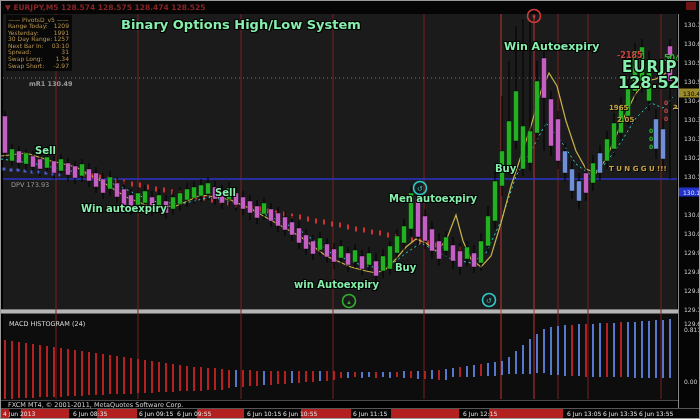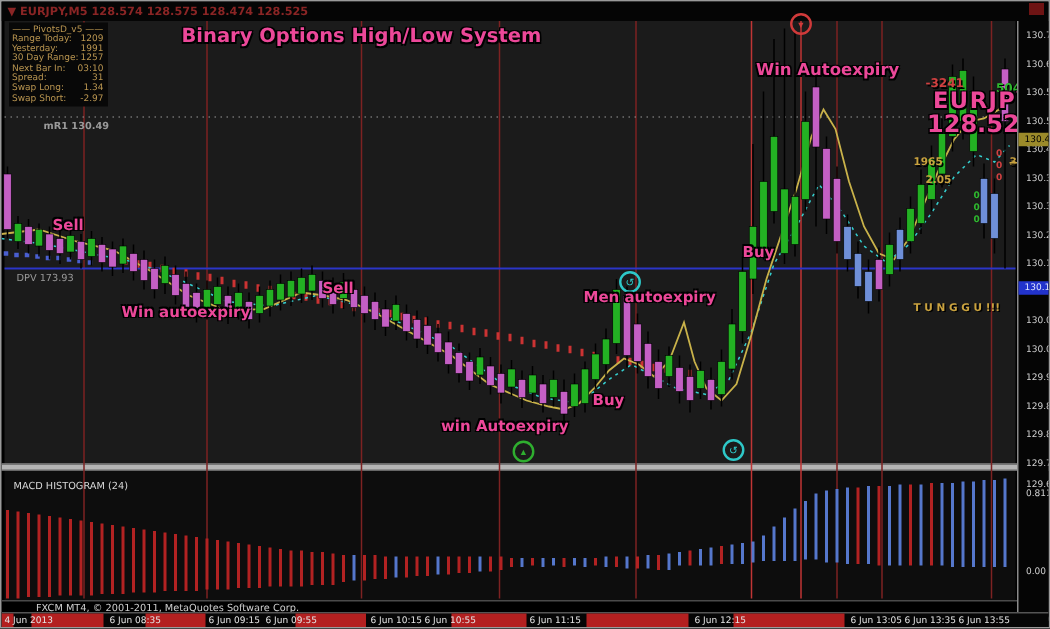--- a/index.html
+++ b/index.html
@@ -8,37 +8,37 @@
           font-family:"DejaVu Sans",sans-serif;padding-left:16px;}
   
   #titlebar{position:absolute;left:0;top:0;width:100%;height:13px;background:#050505;}
   #titlebar .t{position:absolute;left:4px;top:2px;font-size:7.5px;font-weight:bold;color:#8a2525;white-space:nowrap;}
   #corner-box{position:absolute;right:3px;top:1px;width:10px;height:8px;background:#6e1414;}
   
   #chart-pane{position:absolute;left:2px;top:13px;width:674px;height:295px;background:#1b1b1b;}
   #separator{position:absolute;left:0;top:308px;width:700px;height:5px;background:#b5b5b5;border-top:1px solid #777;border-bottom:1px solid #666;box-sizing:border-box;}
   #macd-pane{position:absolute;left:2px;top:313px;width:674px;height:86px;background:#0d0d0d;}
   #footer-line{position:absolute;left:0;top:399px;width:700px;height:1px;background:#4a4a4a;}
-  #copyright{position:absolute;left:23px;top:400px;font-size:6.5px;color:#cfcfcf;white-space:nowrap;}
+  #copyright{position:absolute;left:7px;top:400px;font-size:6.5px;color:#cfcfcf;white-space:nowrap;}
   #time-axis{position:absolute;left:0;top:407px;width:700px;height:11px;background:#060606;border-top:1px solid #555;box-sizing:border-box;}
   .tband{position:absolute;top:0;height:10px;background:#b32020;}
   .tlabel{position:absolute;top:1px;font-size:6px;color:#e6e6e6;white-space:nowrap;z-index:2;}
   
   #price-axis{position:absolute;left:677px;top:13px;width:23px;height:404px;background:#050505;border-left:1px solid #8a8a8a;box-sizing:border-box;}
   .pxl{position:absolute;left:5px;font-size:6px;color:#cfcfcf;white-space:nowrap;transform:translateY(-50%);}
   .pxbox{position:absolute;left:0;width:23px;height:9px;font-size:6px;line-height:9px;padding-left:4px;box-sizing:border-box;transform:translateY(-50%);}
   
   #plot{position:absolute;left:0;top:0;width:700px;height:419px;}
   
   #info-panel{position:absolute;left:5px;top:14px;width:66px;background:#080808;padding:1px 3px 2px 2px;box-sizing:border-box;}
   #info-panel .hdr{font-size:6px;color:#b99550;text-align:center;white-space:nowrap;}
   #info-panel .row{display:flex;justify-content:space-between;font-size:6px;color:#b99550;line-height:6.6px;white-space:nowrap;}
   
   .lbl{position:absolute;white-space:nowrap;}
-  .ann{font-weight:bold;color:#ec4899;text-shadow:1px 1px 0 #000,-1px 1px 0 #000,1px -1px 0 #000,-1px -1px 0 #000;}
+  .ann{font-weight:bold;color:#86efac;text-shadow:1px 1px 0 #000,-1px 1px 0 #000,1px -1px 0 #000,-1px -1px 0 #000;}
   .gold{color:#c9a23f;font-weight:bold;text-shadow:1px 1px 0 #000;}
   .pivot-text{font-size:6.5px;color:#9a9a9a;}
   .stack{line-height:8px;font-size:6px;font-weight:bold;white-space:pre-line;text-align:center;}
   #macd-title{position:absolute;left:8px;top:319px;font-size:6.5px;color:#d8d8d8;white-space:nowrap;}
   
   .q{position:absolute;font-weight:bold;white-space:nowrap;}
 </style>
 </head>
 <body>
 
@@ -486,29 +486,29 @@
       <div class="lbl ann" style="position: absolute; left: 34px; top: 144px; font-size: 10px;">Sell</div>
       <div class="lbl ann" style="position: absolute; left: 80px; top: 202px; font-size: 10px;">Win autoexpiry</div>
       <div class="lbl ann" style="position: absolute; left: 214px; top: 186px; font-size: 10px;">Sell</div>
       <div class="lbl ann" style="position: absolute; left: 293px; top: 278px; font-size: 10px;">win Autoexpiry</div>
       <div class="lbl ann" style="position: absolute; left: 394px; top: 261px; font-size: 10px;">Buy</div>
       <div class="lbl ann" style="position: absolute; left: 388px; top: 192px; font-size: 10px;">Men autoexpiry</div>
       <div class="lbl ann" style="position: absolute; left: 494px; top: 162px; font-size: 10px;">Buy</div>
       <div class="lbl ann" style="position: absolute; left: 503px; top: 39px; font-size: 11px;">Win Autoexpiry</div>
     </div>
 
-  <div class="lbl q" style="left:616px;top:50px;font-size:8px;color:#d04040;text-shadow:1px 1px 0 #000;">-3241</div>
+  <div class="lbl q" style="left:616px;top:50px;font-size:8px;color:#d04040;text-shadow:1px 1px 0 #000;">-2185</div>
   <div class="lbl q" style="left:663px;top:53px;font-size:8px;color:#2eb82e;text-shadow:1px 1px 0 #000;">504</div>
   <div class="lbl q ann" style="left:621px;top:57px;font-size:15px;letter-spacing:1px;">EURJPY</div>
   <div class="lbl q ann" style="left:617px;top:72px;font-size:16px;">128.526</div>
   <div class="lbl q gold" style="left:608px;top:103px;font-size:7px;">1965</div>
   <div class="lbl q gold" style="left:616px;top:115px;font-size:7px;">2.05</div>
   <div class="lbl q gold" style="left:672px;top:103px;font-size:7px;text-decoration:line-through;">3250</div>
   <div class="lbl q gold" style="left:687px;top:115px;font-size:7px;">31</div>
-  <div class="lbl q gold" style="left:608px;top:164px;font-size:7px;margin-top:36px;">T U N G G U !!!</div>
+  <div class="lbl q gold" style="left:608px;top:164px;font-size:7px;">T U N G G U !!!</div>
   <div class="lbl stack" style="left:648px;top:126px;color:#2eb82e;">0
 0
 0</div>
   <div class="lbl stack" style="left:663px;top:98px;color:#d04040;">0
 0
 0</div>
 
   <div id="macd-title">MACD HISTOGRAM (24)</div>
 
   <div id="price-axis">

